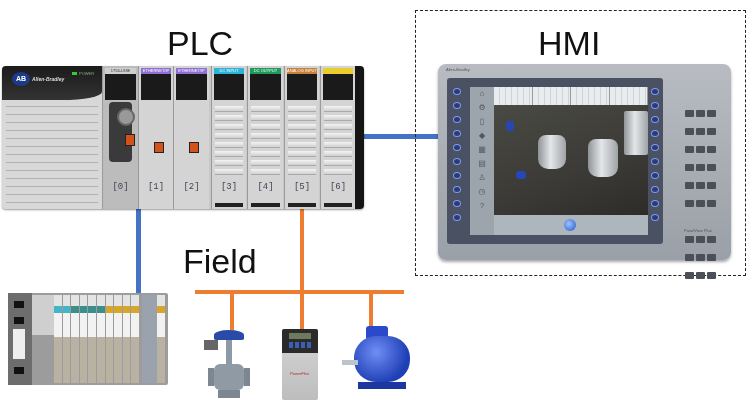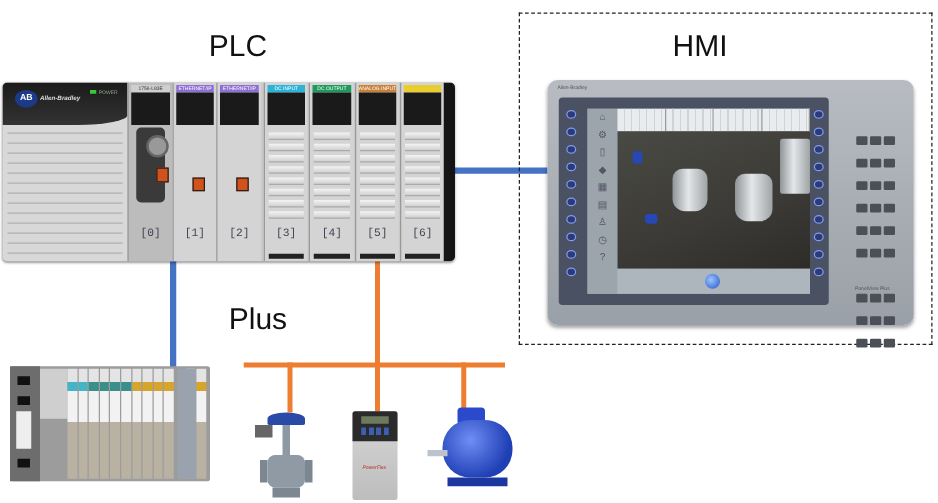--- a/index.html
+++ b/index.html
@@ -1,19 +1,19 @@
 <!DOCTYPE html>
 <html><head>
 <meta charset="utf-8">
 <style>
   * { box-sizing: border-box; margin: 0; padding: 0; }
   html, body { width: 750px; height: 402px; background: #ffffff; overflow: hidden; }
   body { position: relative; font-family: "Liberation Sans", sans-serif; }
 
-  .title { position: absolute; font-family: "Liberation Sans", sans-serif; color: #111; font-size: 24px; line-height: 1; }
+  .title { position: absolute; font-family: "Liberation Sans", sans-serif; color: #111; font-size: 34px; line-height: 1; }
   #plc-title { left: 167px; top: 26px; }
   #hmi-title { left: 538px; top: 26px; }
   #field-title { left: 183px; top: 244px; }
 
   .line { position: absolute; }
   .blue { background: #4472c4; }
   .orange { background: #ed7d31; }
 
   
   #plc-rack { position: absolute; left: 2px; top: 66px; width: 362px; height: 143px; background: #c9c9c9; border-radius: 4px; overflow: hidden; box-shadow: 0 1px 2px rgba(0,0,0,0.4); }
@@ -90,21 +90,21 @@
   #motor .housing { position: absolute; left: 12px; top: 10px; width: 56px; height: 46px; border-radius: 22px; background: radial-gradient(circle at 40% 35%, #6f8ef5, #1f3fb5 70%); }
   #motor .tbox { position: absolute; left: 24px; top: 0; width: 22px; height: 14px; background: #2a4acb; border-radius: 3px; }
   #motor .shaft { position: absolute; left: 0; top: 34px; width: 16px; height: 5px; background: #bcc3cc; }
   #motor .feet { position: absolute; left: 16px; top: 56px; width: 48px; height: 7px; background: #1c37a0; }
 </style>
 </head>
 <body>
 
 <div id="plc-title" class="title">PLC</div>
 <div id="hmi-title" class="title">HMI</div>
-<div id="field-title" class="title">Plus</div>
+<div id="field-title" class="title">Field</div>
 
 <div class="line blue" style="left:364px; top:134px; width:74px; height:5px;"></div>
 <div class="line blue" style="left:136px; top:209px; width:5px; height:92px;"></div>
 <div class="line orange" style="left:300px; top:209px; width:4px; height:83px;"></div>
 <div class="line orange" style="left:195px; top:290px; width:209px; height:4px;"></div>
 <div class="line orange" style="left:230px; top:290px; width:4px; height:40px;"></div>
 <div class="line orange" style="left:300px; top:290px; width:4px; height:40px;"></div>
 <div class="line orange" style="left:369px; top:290px; width:4px; height:40px;"></div>
 
 <div id="plc-rack">

